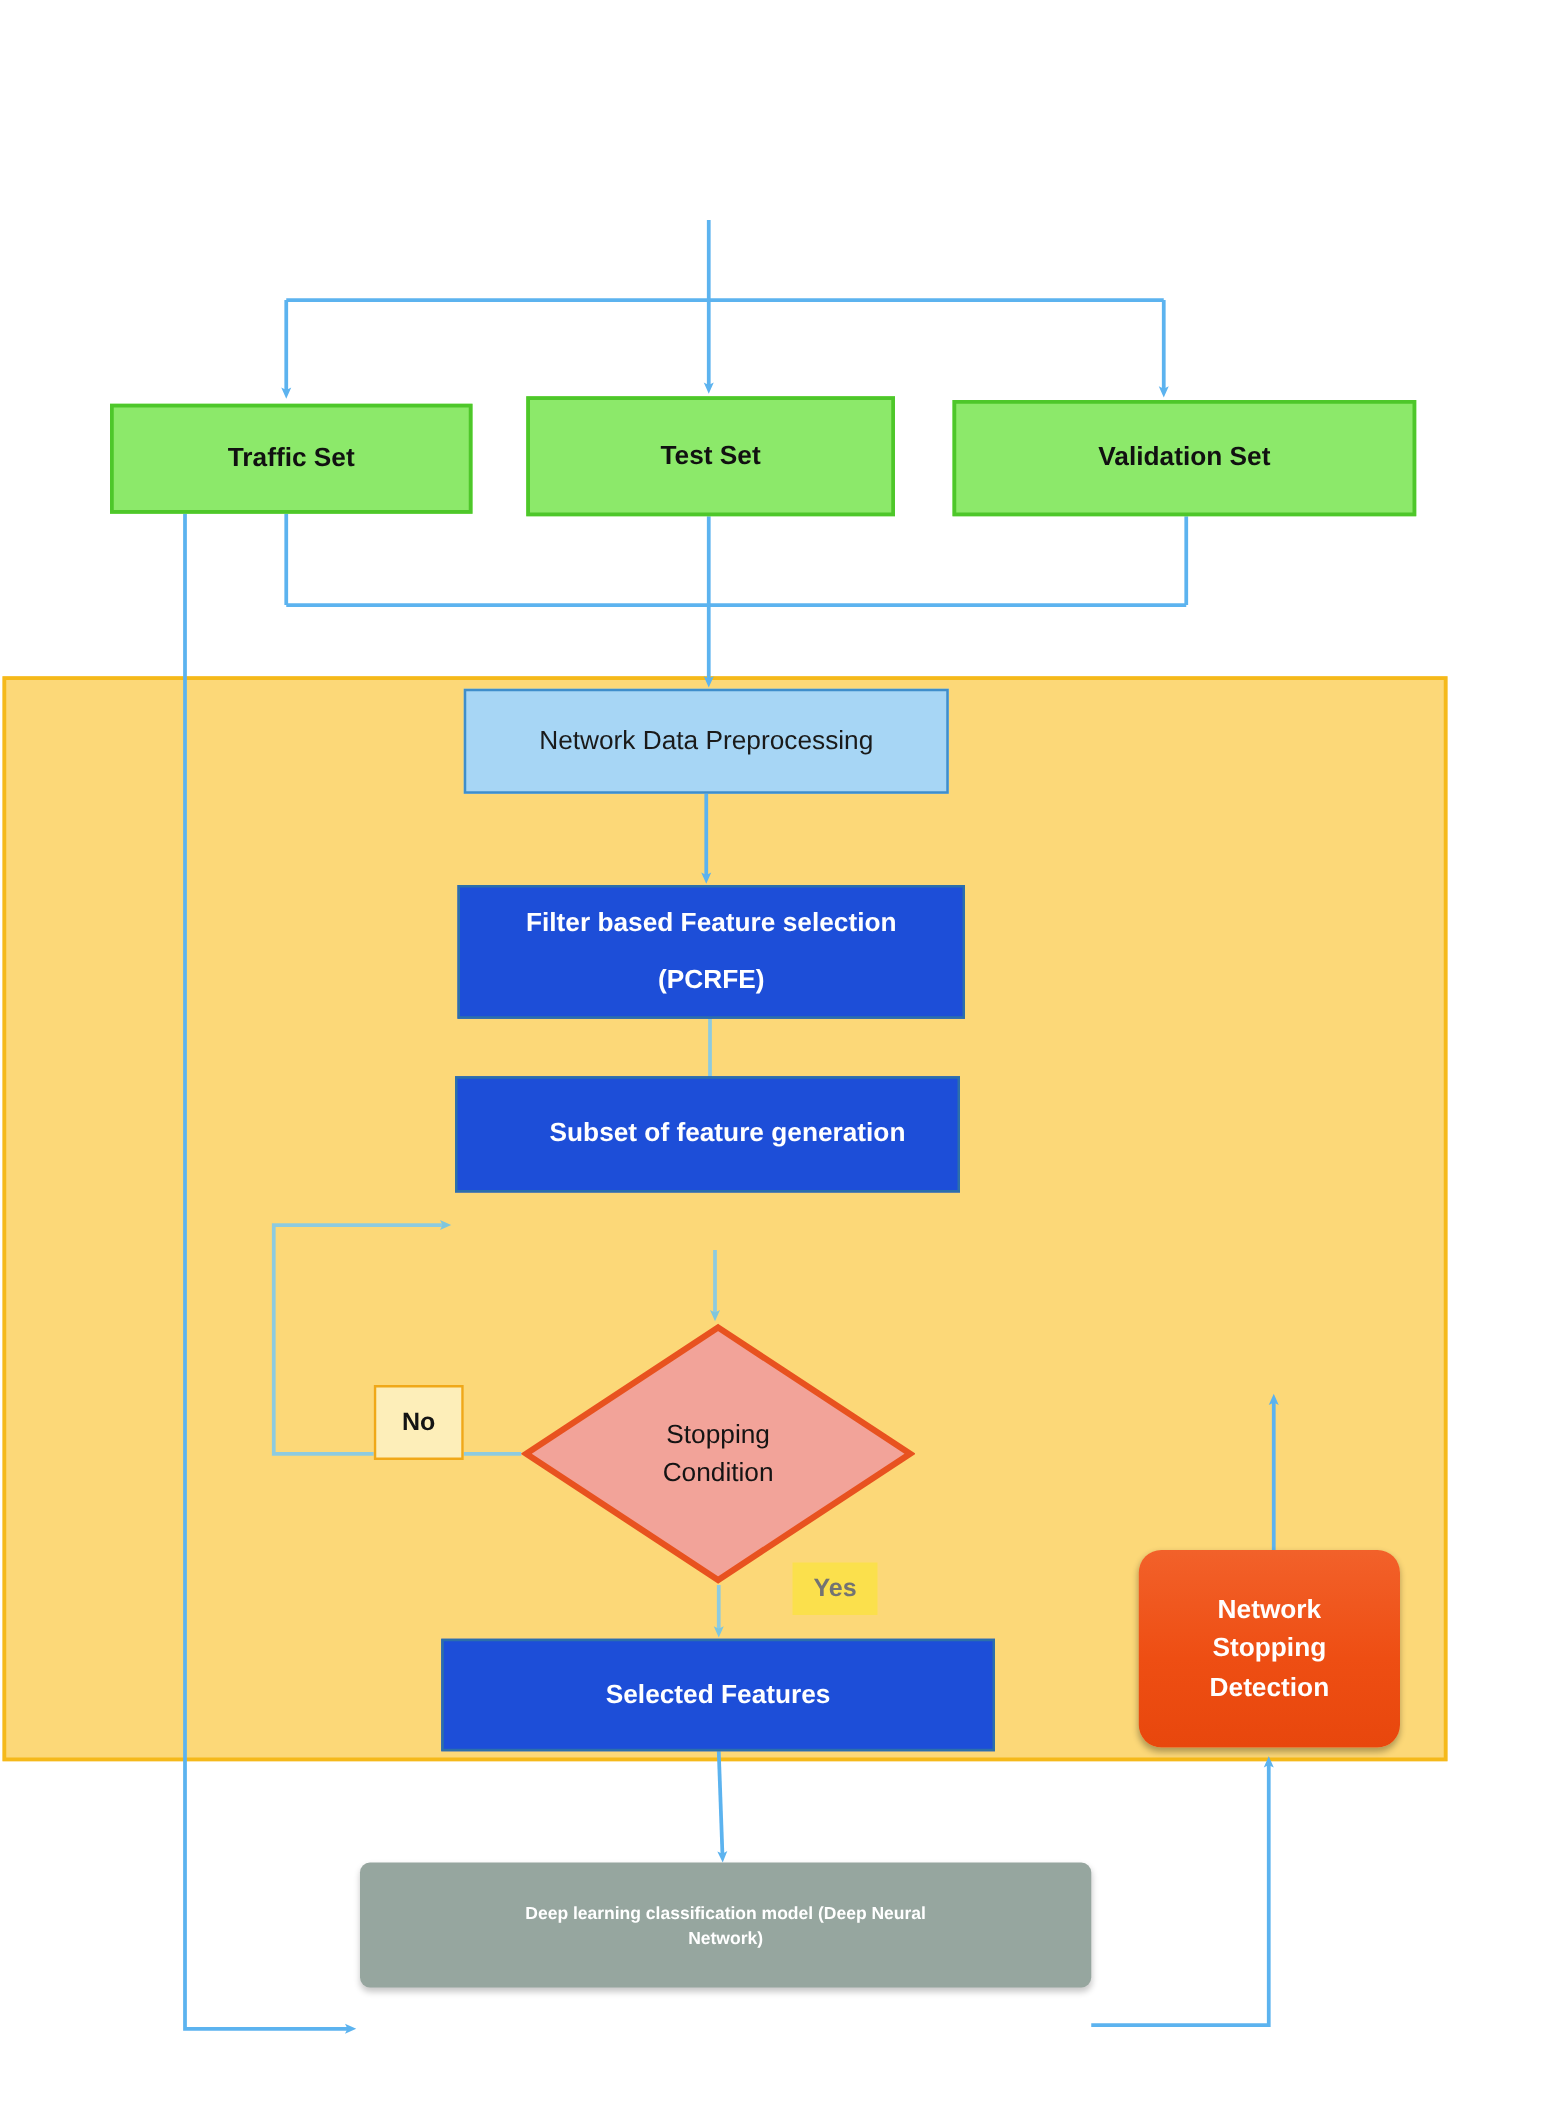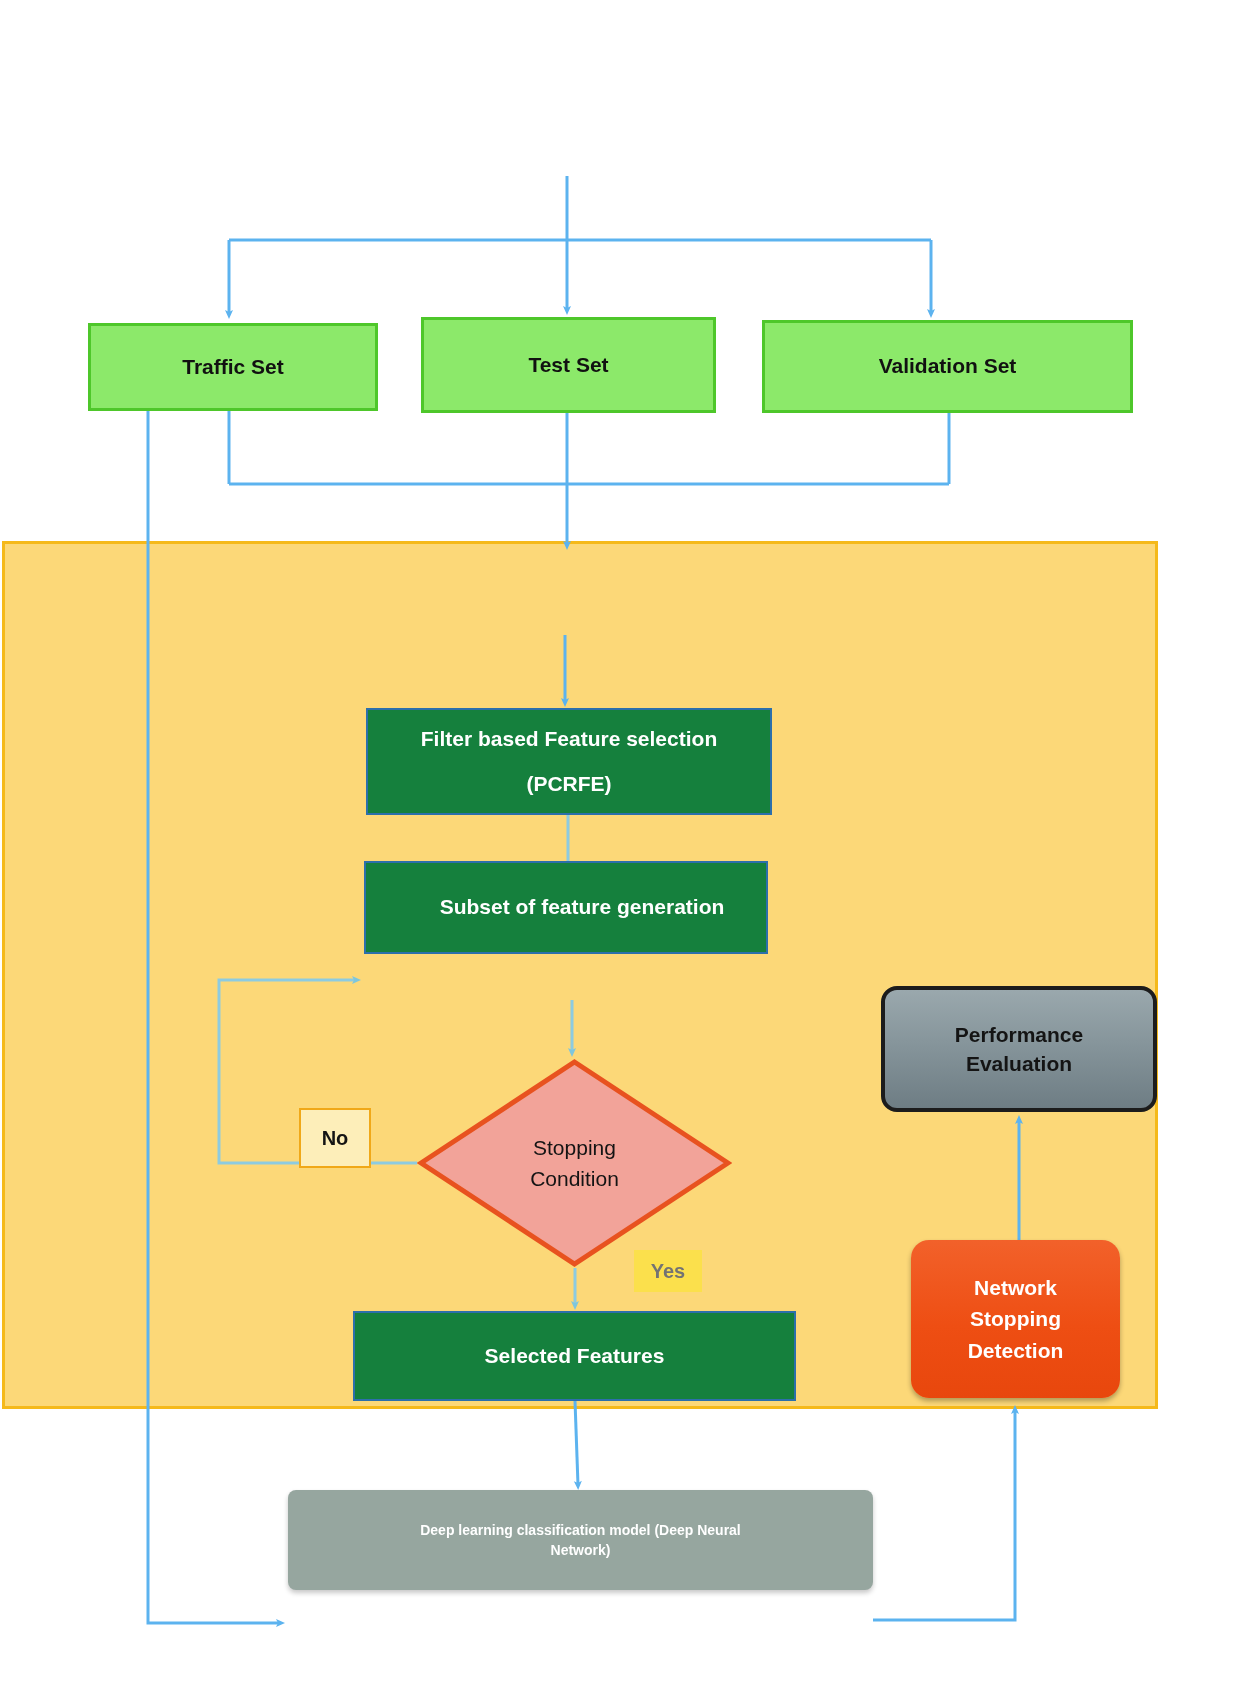--- a/index.html
+++ b/index.html
@@ -115,21 +115,21 @@
 
   
   .blue-light {
     background: #a7d6f5;
     border: 2px solid #3f8ecb;
     font-size: 21px;
     font-weight: normal;
     color: #1a1a1a;
   }
   .blue-dark {
-    background: #15803d;
+    background: #1d4ed8;
     border: 2px solid #2c6fab;
     font-size: 21px;
     font-weight: bold;
     color: #ffffff;
   }
   #preprocessing { left: 371px; top: 551px; width: 388px; height: 84px; }
   #filter-selection { left: 366px; top: 708px; width: 406px; height: 107px; flex-direction: column; }
   #filter-selection .l1 { margin-bottom: 16px; }
   #subset-generation { left: 364px; top: 861px; width: 404px; height: 93px; padding-left: 32px; }
   #selected-features { left: 353px; top: 1311px; width: 443px; height: 90px; }
@@ -287,20 +287,23 @@
   <div class="node green-box" id="training-set">
     <span>Traffic Set</span>
   </div>
   <div class="node green-box" id="test-set">
     <span>Test Set</span>
   </div>
   <div class="node green-box" id="validation-set">
     <span>Validation Set</span>
   </div>
 
+  <div class="node blue-light" id="preprocessing">
+    <span>Network Data Preprocessing</span>
+  </div>
 
   <div class="node blue-dark" id="filter-selection">
     <span class="l1">Filter based Feature selection</span>
     <span>(PCRFE)</span>
   </div>
 
   <div class="node blue-dark" id="subset-generation">
     <span>Subset of feature generation</span>
   </div>
 
@@ -316,24 +319,20 @@
     <span>No</span>
   </div>
   <div class="node" id="label-yes">
     <span>Yes</span>
   </div>
 
   <div class="node blue-dark" id="selected-features">
     <span>Selected Features</span>
   </div>
 
-  <div class="node" id="performance-evaluation">
-    <span>Performance
-Evaluation</span>
-  </div>
 
   <div class="node" id="intrusion-detection">
     <span>Network
 Stopping
 Detection</span>
   </div>
 
   <div class="node" id="dnn-model">
     <span>Deep learning classification model (Deep Neural
 Network)</span>

